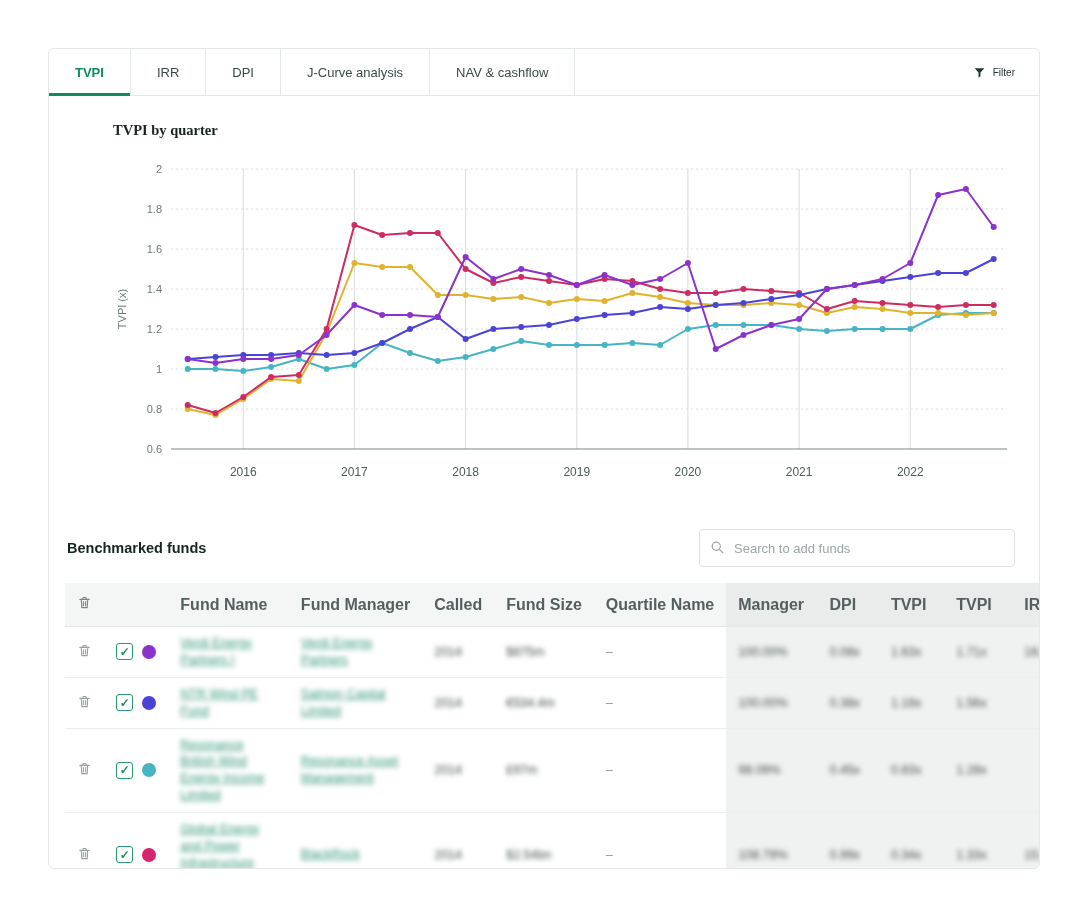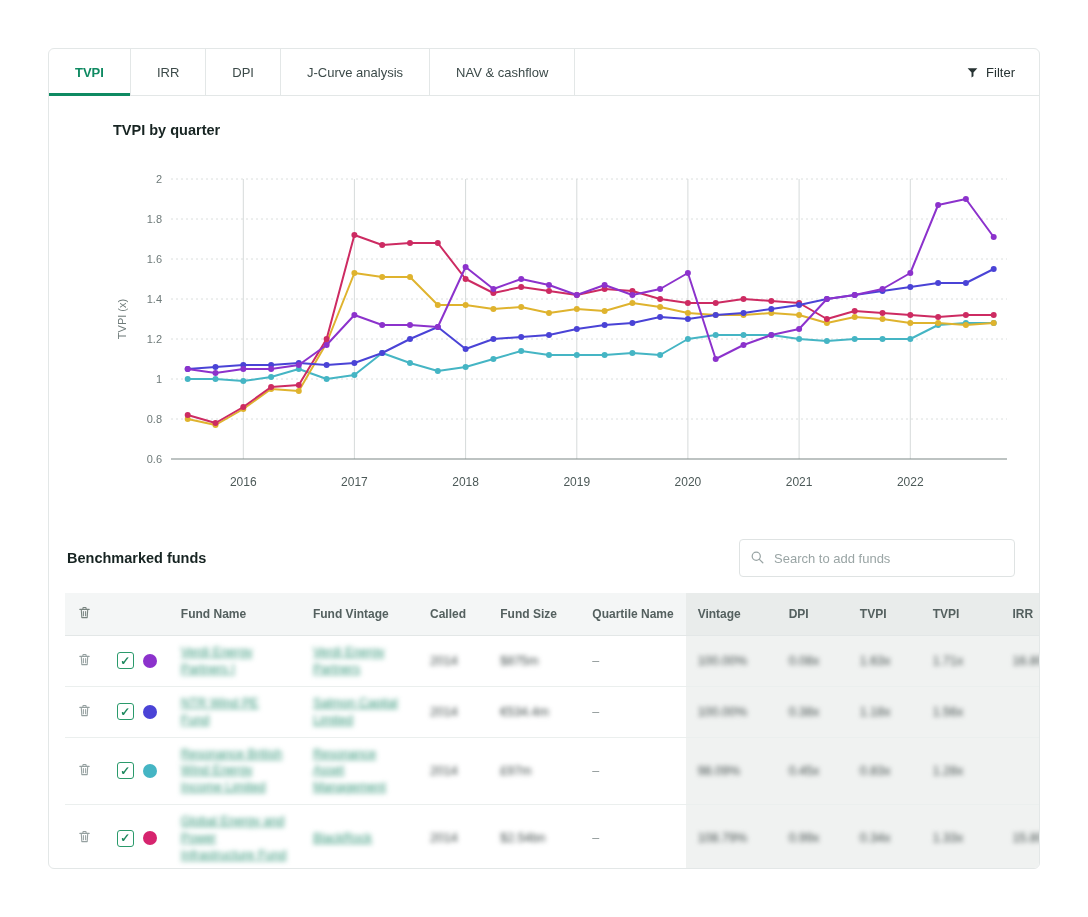--- a/index.html
+++ b/index.html
@@ -8,48 +8,48 @@
   .card { width: 100%; height: 100%; border: 1px solid #e3e7e7; border-radius: 6px; background: #fff;
           overflow: hidden; display: flex; flex-direction: column; }
 
   
   .tabbar { display: flex; align-items: stretch; border-bottom: 1px solid #e3e7e7; height: 47px; flex: 0 0 auto; }
   .tab { display: flex; align-items: center; padding: 0 26px; border-right: 1px solid #e3e7e7;
          font-size: 13px; color: #3c4a49; cursor: pointer; position: relative; white-space: nowrap; }
   .tab.active { color: #0f8a62; font-weight: 700; }
   .tab.active::after { content: ""; position: absolute; left: 0; right: 0; bottom: -1px; height: 3px; background: #0f8a62; }
   .filter-btn { margin-left: auto; display: flex; align-items: center; gap: 7px; padding: 0 24px;
-                background: none; border: none; font-size: 13px; color: #273333; cursor: pointer; font-family: inherit; }
+                background: none; border: none; font-size: 10px; color: #273333; cursor: pointer; font-family: inherit; }
   .ficon { width: 13px; height: 13px; color: #273333; }
 
   
   .chart-section { padding: 26px 24px 0 64px; flex: 0 0 auto; }
   .section-title { font-size: 14.5px; font-weight: 700; color: #172422; margin: 0; }
-  .chart-section .section-title { margin-bottom: 27px; }
+  .chart-section .section-title { margin-bottom: 16px; font-family: Liberation Serif, serif; }
   .chart-svg text { font-family: "Liberation Sans", sans-serif; }
   .ytick { font-size: 11px; fill: #6e7a79; }
   .xtick { font-size: 12px; fill: #4c5958; }
   .ylabel { font-size: 11px; fill: #6e7a79; }
   .grid-h { stroke: #dadedd; stroke-dasharray: 2 3; stroke-width: 1; }
   .grid-v { stroke: #d6dada; stroke-width: 1; }
   .axis   { stroke: #7c8786; stroke-width: 1.2; }
 
   
   .bench-header { margin-top: 40px; padding: 0 24px 16px 18px; display: flex; align-items: center;
                   justify-content: space-between; flex: 0 0 auto; }
-  .search-box { position: relative; width: 276px; }
+  .search-box { position: relative; width: 316px; }
   .search-box input { width: 100%; height: 38px; border: 1px solid #dfe3e3; border-radius: 4px;
                       padding: 0 12px 0 34px; font-size: 13px; color: #36403f; font-family: inherit; outline: none; }
   .search-box input::placeholder { color: #9aa5a5; }
   .sicon { position: absolute; left: 11px; top: 11px; width: 15px; height: 15px; color: #9aa5a5; pointer-events: none; }
 
   
   .table-wrap { margin-left: 16px; overflow: hidden; flex: 1 1 auto; }
   table { border-collapse: collapse; table-layout: fixed; min-width: 1022px; font-size: 12.5px; }
-  th { background: #f4f6f6; font-weight: 700; font-size: 12px; color: #54605f; text-align: left;
+  th { background: #f4f6f6; font-weight: 700; font-size: 16px; color: #54605f; text-align: left;
        padding: 12px 12px; border-bottom: 1px solid #e3e7e7; white-space: nowrap; overflow: hidden; }
   td { padding: 8px 12px; border-bottom: 1px solid #ebefee; color: #414c4b; vertical-align: middle;
        white-space: normal; overflow: hidden; }
   th.num, td.num { }
   th.shade { background: #e9eceb; }
   td.shade { background: #f0f2f1; }
   .c-trash { text-align: center; }
   .ticon { width: 15px; height: 15px; color: #95a0a0; }
   th .ticon { color: #77837f; }
   .icon-btn { display: inline-flex; cursor: pointer; }
@@ -323,25 +323,25 @@
             <col style="width:84px">
             <col style="width:90px">
         </colgroup>
         <thead>
           <tr>
             <th class="c-trash"><svg class="ticon">
                   <use href="#i-trash"></use>
                 </svg></th>
             <th></th>
             <th>Fund Name</th>
-            <th>Fund Vintage</th>
+            <th>Fund Manager</th>
             <th>Called</th>
             <th class="num">Fund Size</th>
             <th class="num">Quartile Name</th>
-            <th class="num shade">Vintage</th>
+            <th class="num shade">Manager</th>
             <th class="num shade">DPI</th>
             <th class="num shade">TVPI</th>
             <th class="num shade">TVPI</th>
             <th class="num shade">IRR</th>
           </tr>
         </thead>
         <tbody id="fund-rows">
             <tr>
     <td class="c-trash">
       <span class="icon-btn">

